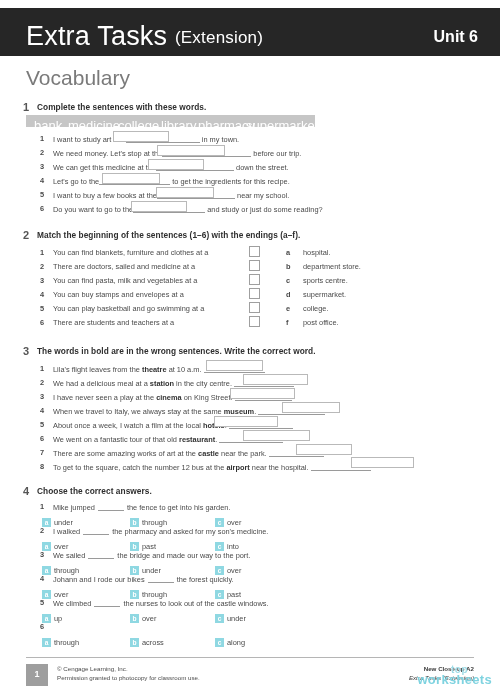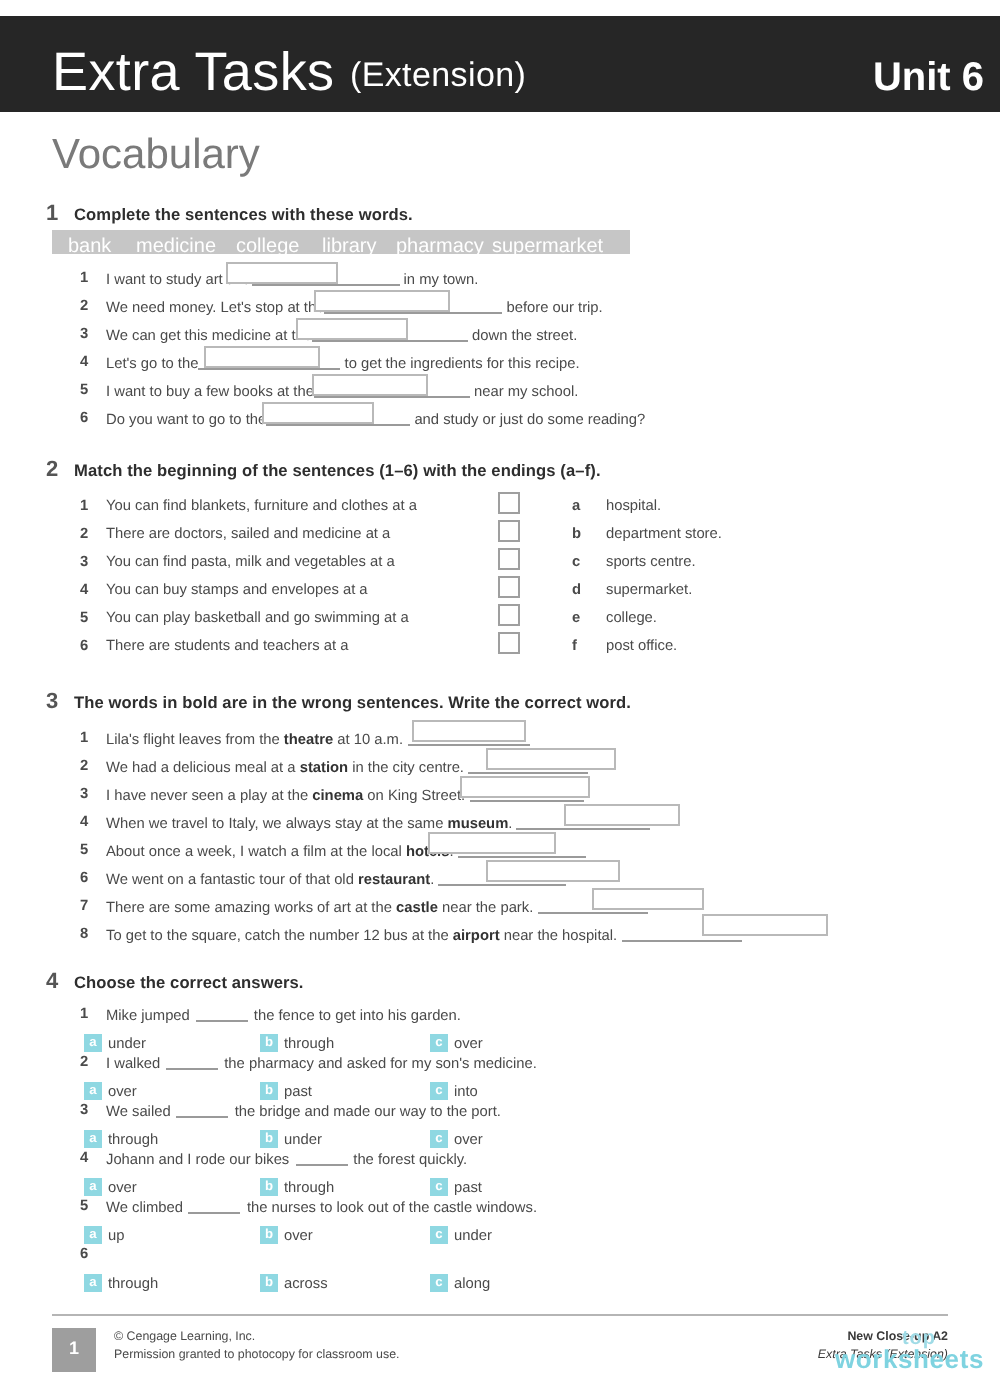--- a/index.html
+++ b/index.html
@@ -18,22 +18,22 @@
     position:absolute;left:0;top:8px;width:500px;height:48px;
     background:#262626;
   }
   .header-title{
     position:absolute;left:26px;top:13px;
     font-size:27px;font-weight:400;color:#ffffff;letter-spacing:0.2px;
     white-space:nowrap;
   }
   .header-title .ext{font-size:17px;vertical-align:2px;}
   .header-unit{
-    position:absolute;right:8px;top:20px;
-    font-size:20px;font-weight:bold;color:#ffffff;
+    position:absolute;right:22px;top:20px;
+    font-size:16px;font-weight:bold;color:#ffffff;
   }
 
   
   .sect-title{
     position:absolute;left:26px;top:66px;
     font-size:21px;font-weight:400;color:#7a7a7a;
   }
 
   
   .ex{position:absolute;left:0;width:500px;}
@@ -47,21 +47,21 @@
     letter-spacing:0.05px;
   }
 
   
   .wordbank{
     position:absolute;left:26px;top:14px;width:289px;height:12px;
     background:#c6c6c6;
   }
   .wordbank span{
     position:absolute;top:2.5px;
-    font-size:10px;color:#ffffff;white-space:nowrap;
+    font-size:13px;color:#ffffff;white-space:nowrap;
   }
 
   
   .row{position:absolute;left:0;width:500px;height:13px;}
   .rn{
     position:absolute;left:40px;top:0;
     font-size:7.4px;font-weight:bold;color:#4a4a4a;
   }
   .rt{
     position:absolute;left:53px;top:0;

